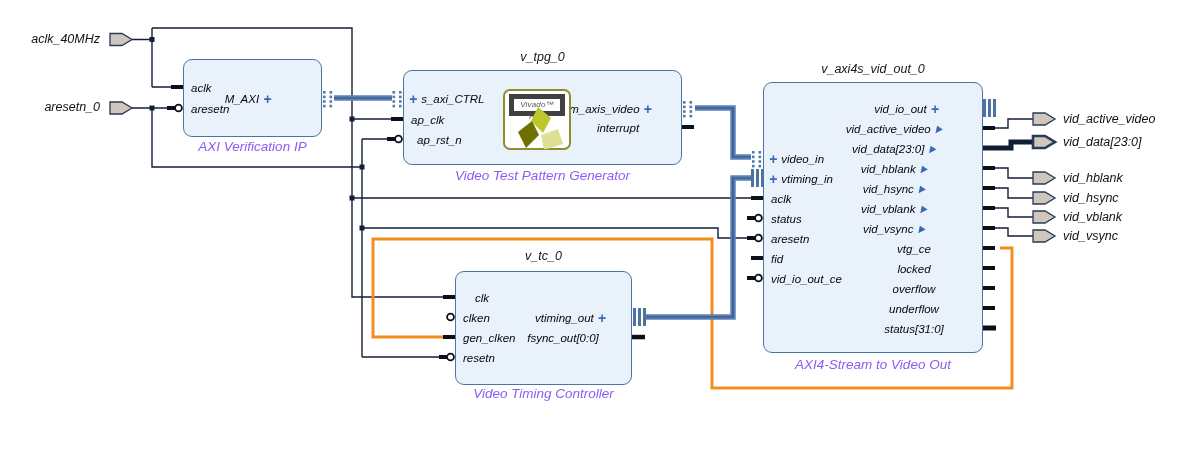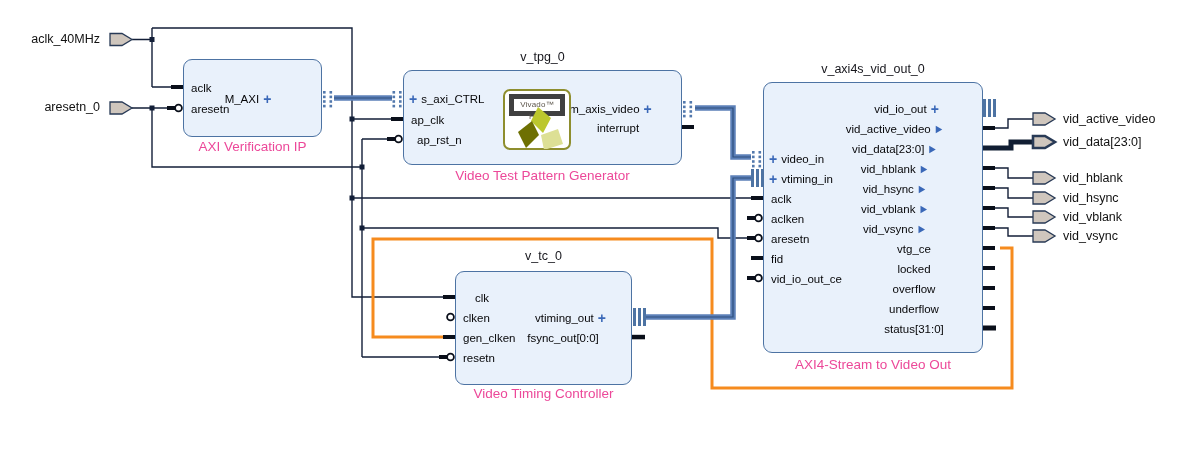--- a/index.html
+++ b/index.html
@@ -1,20 +1,20 @@
 <!DOCTYPE html>
 <html><head>
 <meta charset="utf-8">
 <style>
   html,body{margin:0;padding:0;background:#ffffff;}
   #canvas{position:relative;width:1184px;height:450px;background:#ffffff;overflow:hidden;
-          font-family:"Liberation Sans", sans-serif;}
+          font-family:"Liberation Sans", sans-serif;font-style:italic;}
   .block{position:absolute;background:#e9f1fb;border:1.4px solid #4d73a3;border-radius:9px;box-sizing:border-box;}
   .btitle{position:absolute;font-size:12.5px;color:#16161c;text-align:center;white-space:nowrap;}
-  .bsub{position:absolute;font-size:13.5px;color:#ec4899;text-align:center;white-space:nowrap;}
+  .bsub{position:absolute;font-size:13.5px;color:#8b5cf6;text-align:center;white-space:nowrap;}
   .pin{position:absolute;height:16px;line-height:16px;font-size:11.5px;color:#060608;white-space:nowrap;display:flex;align-items:center;}
   .pin.l{left:0;padding-left:7px;}
   .pin.l.iface{padding-left:4px;}
   .pin.r{right:0;justify-content:center;padding-right:8px;}
   .pin.r.hasarrow{padding-right:8px;}
   .plus{color:#3a68b8;font-weight:bold;font-size:14px;padding:0 4px 0 1px;}
   .plusr{color:#3a68b8;font-weight:bold;font-size:14px;padding:0 1px 0 4px;}
   .tri{color:#3a68b8;font-size:8.5px;padding-left:5px;transform:scaleY(1.15);}
   .portlbl{position:absolute;font-size:12.5px;color:#111;white-space:nowrap;height:15px;line-height:15px;}
   .wires{position:absolute;left:0;top:0;pointer-events:none;}
@@ -249,21 +249,21 @@
       <span>video_in</span>
       </div>
     <div class="pin l iface" style="top:88px;">
       <span class="plus">+</span>
       <span>vtiming_in</span>
       </div>
     <div class="pin l" style="top:108px;">
       <span>aclk</span>
       </div>
     <div class="pin l" style="top:128px;">
-      <span>aclken</span>
+      <span>status</span>
       </div>
     <div class="pin l" style="top:148px;">
       <span>aresetn</span>
       </div>
     <div class="pin l" style="top:168px;">
       <span>fid</span>
       </div>
     <div class="pin l" style="top:188px;">
       <span>vid_io_out_ce</span>
       </div>

